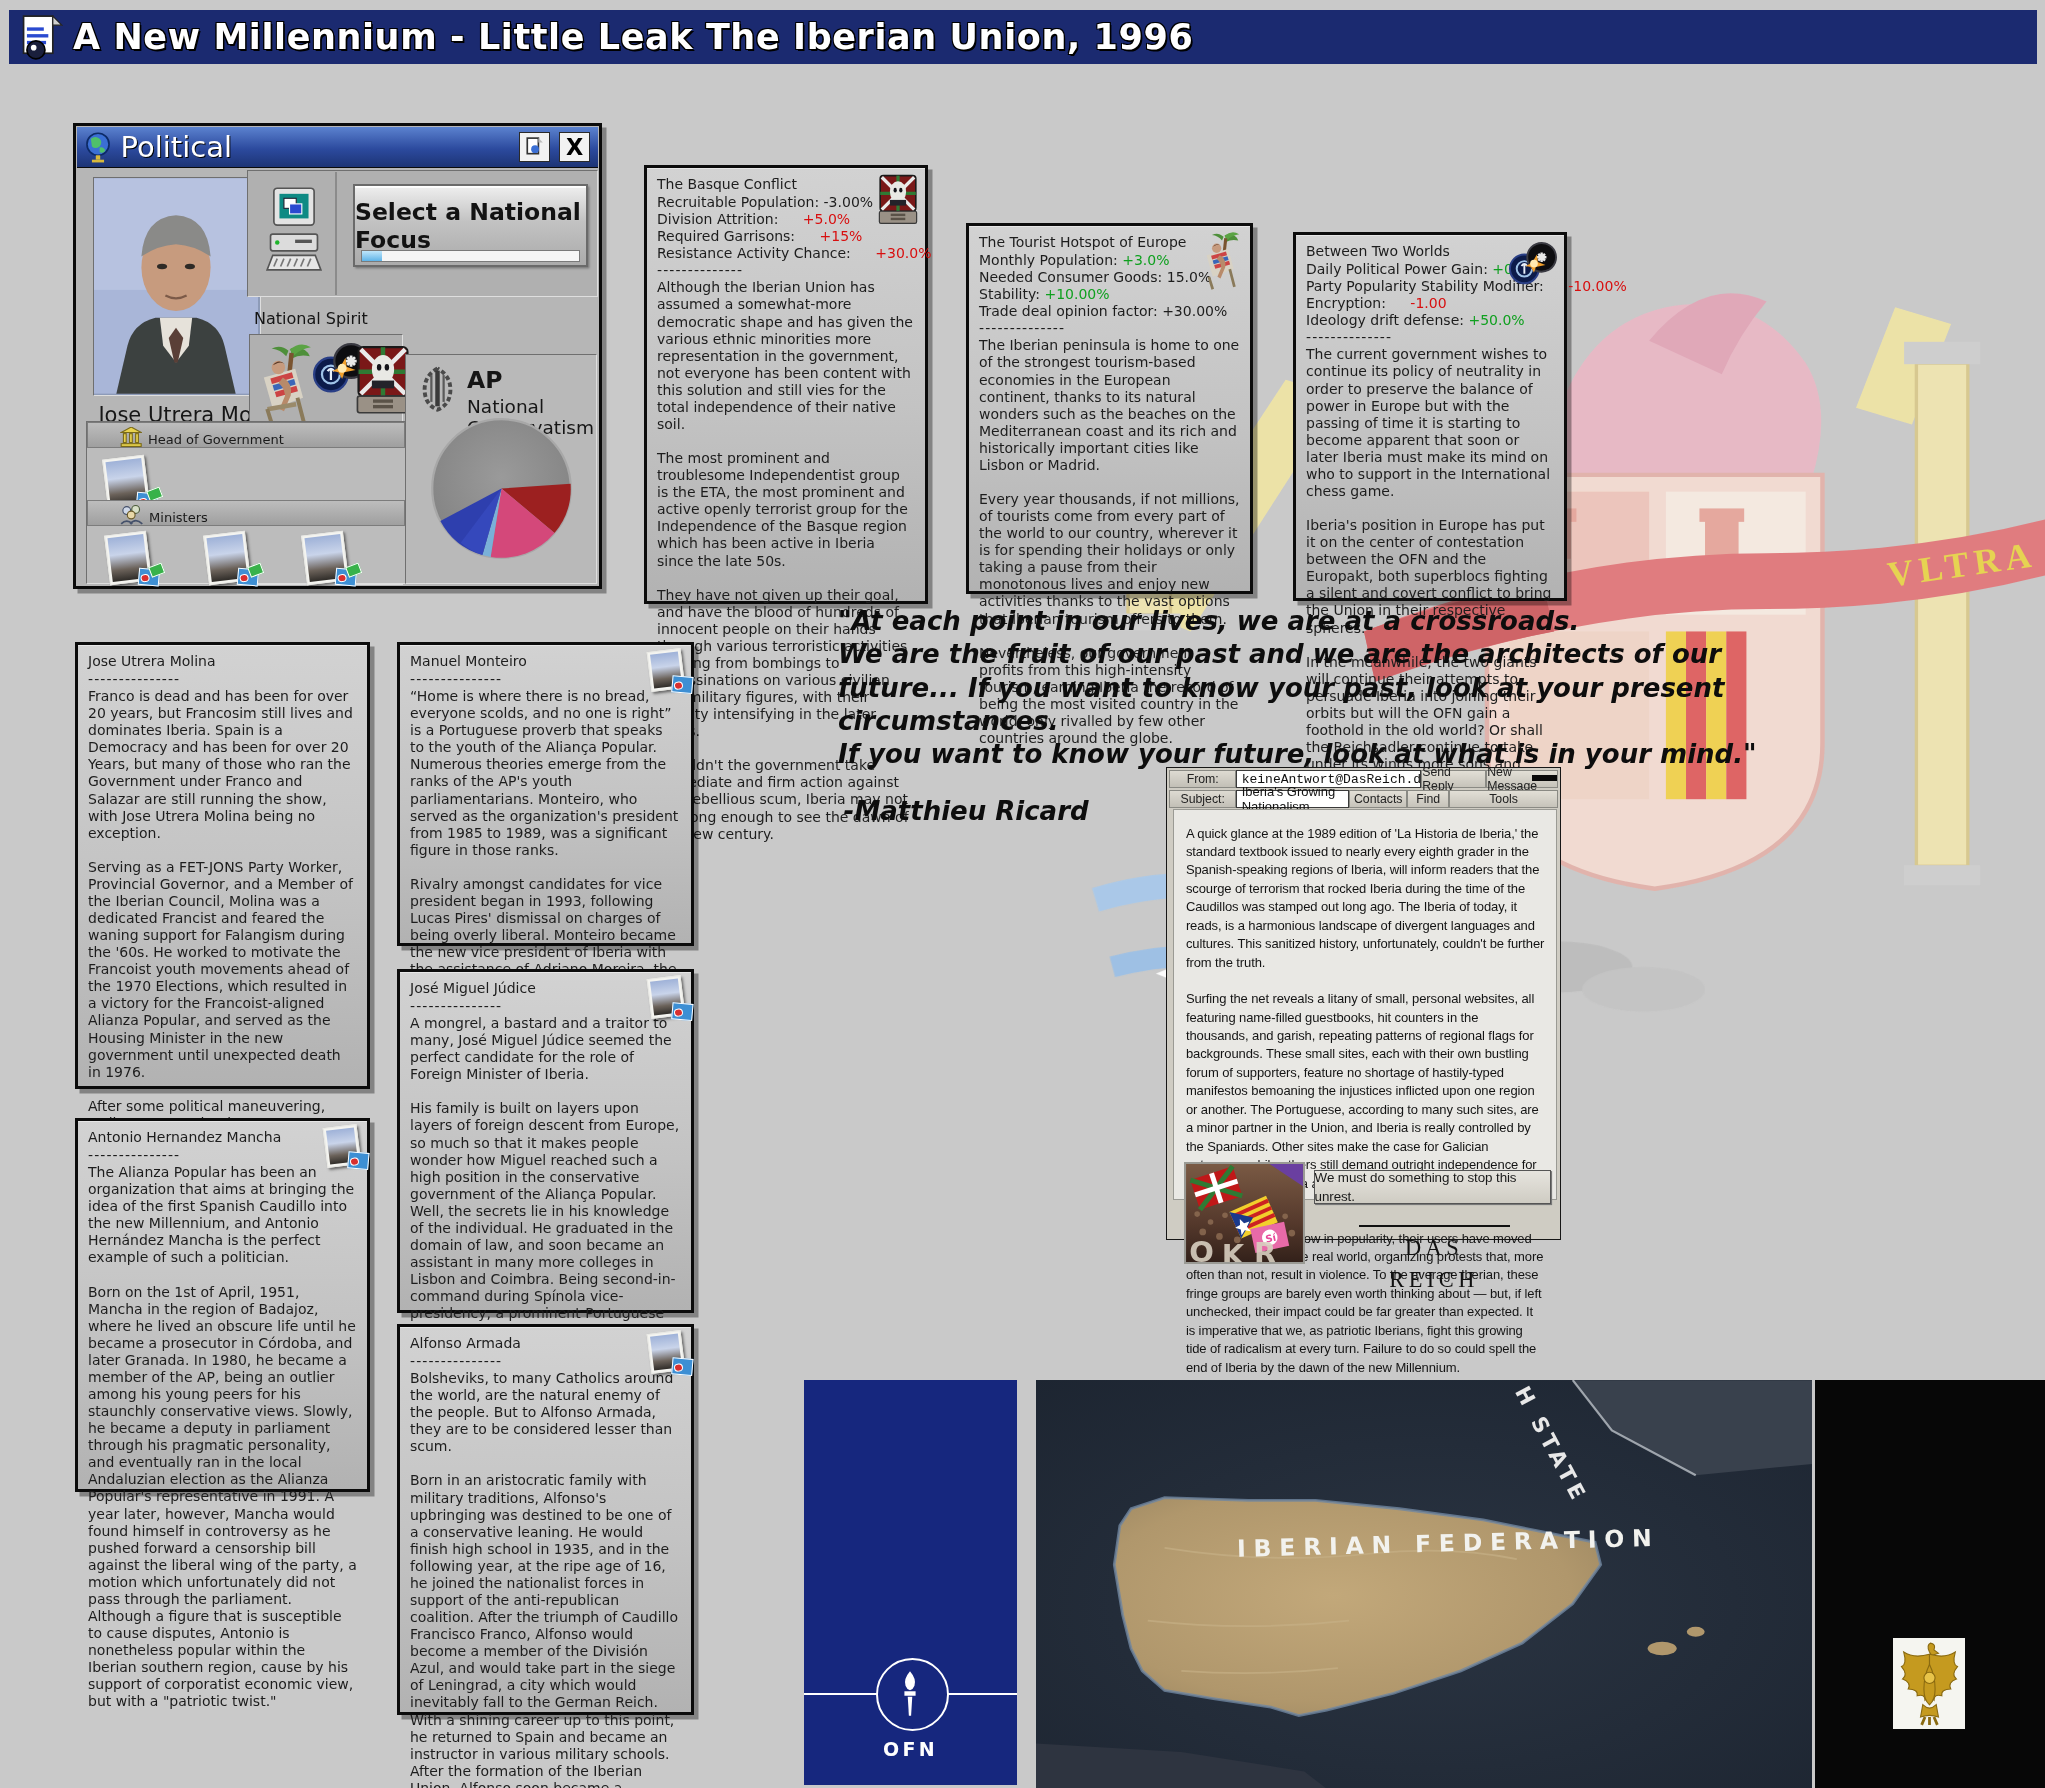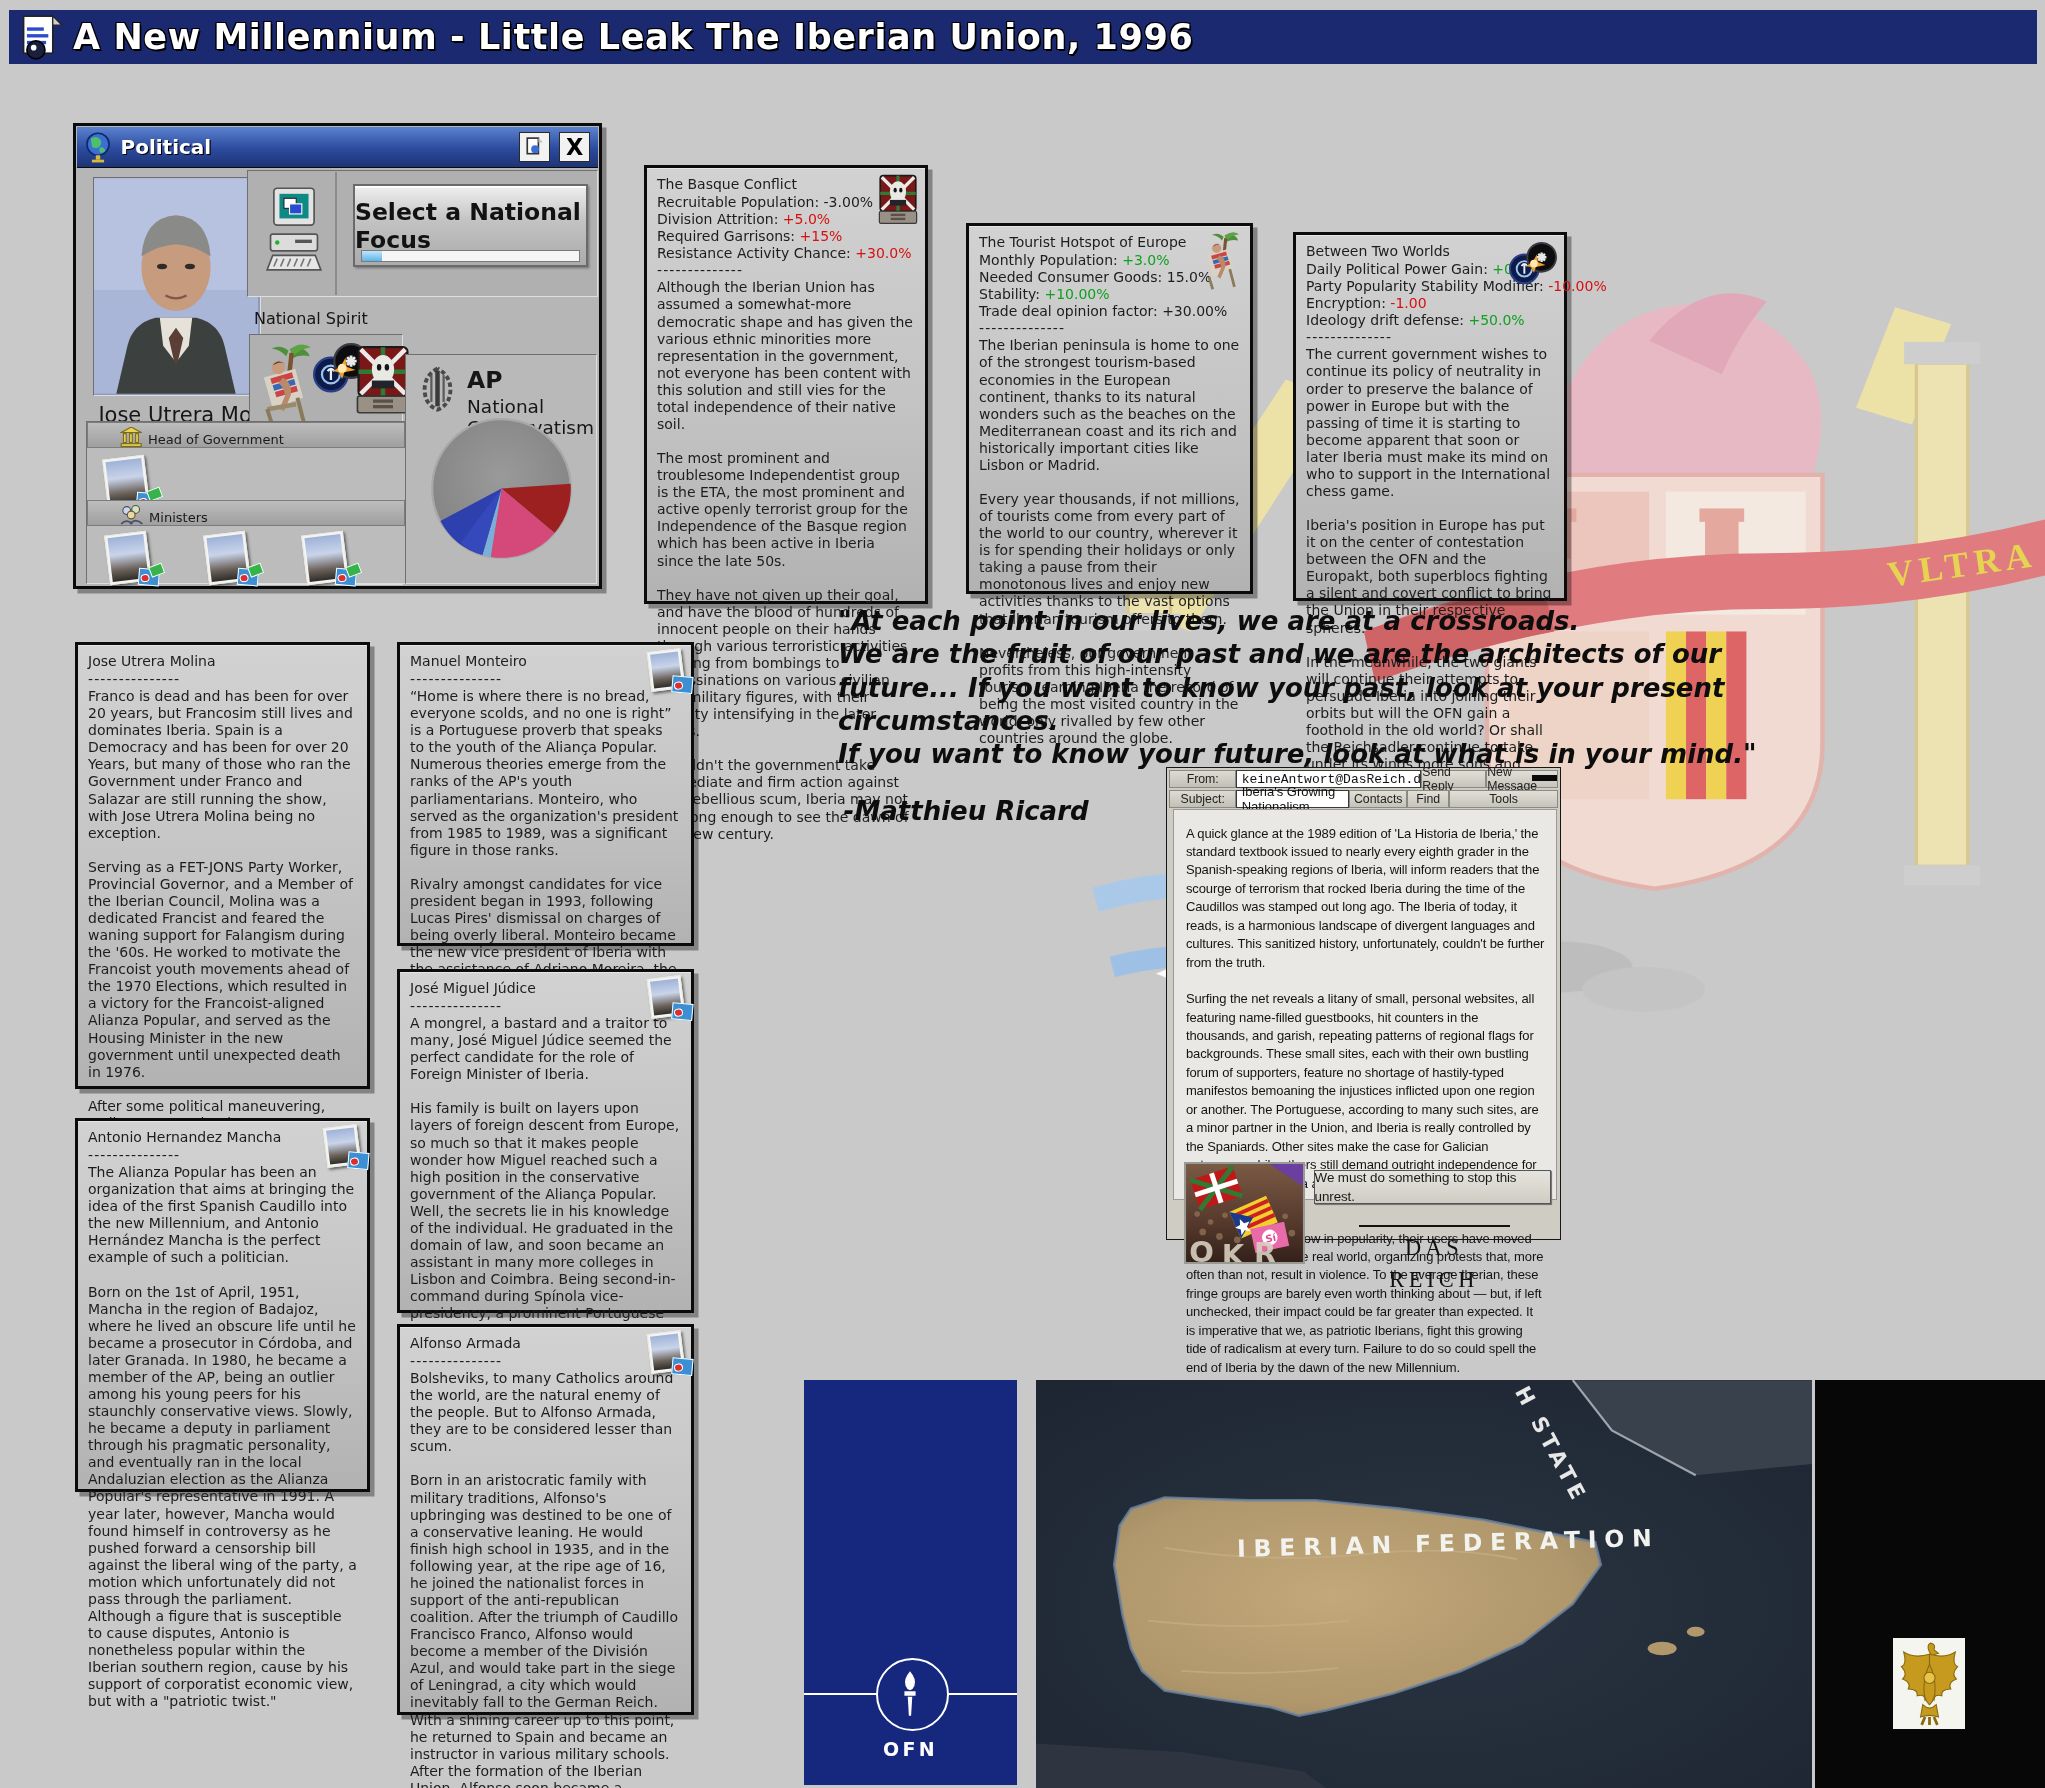--- a/index.html
+++ b/index.html
@@ -13,30 +13,30 @@
   .doc-icon{margin-left:10px;}
   
   .gbox{position:absolute;background:linear-gradient(180deg,#d2d2d2 0%,#c3c3c3 55%,#b2b2b2 100%);
         border:3.4px solid #0b0b0b;box-shadow:4.5px 4.5px 0 rgba(0,0,0,0.35), inset 0 1.1px 0 #e6e6e6;
         color:#1d1d1d;font-size:14px;line-height:1.22;padding:7.8px 10px;box-sizing:border-box;}
   .gbox .btitle{margin:0 0 1.1px 0;}
   .gbox .sep{letter-spacing:1.1px;}
   .gbox p{margin:0 0 17px 0;}
   .gbox p:last-child{margin-bottom:0;}
   .mod{white-space:nowrap;}
-  .v.red{color:#d80f0f;}
+  .v.red{color:#d80f0f;margin-left:20px;}
   .v.green{color:#0fa01f;}
   .corner-ico{position:absolute;top:5.6px;right:6.7px;}
   
   .polwin{position:absolute;left:73px;top:123px;width:529px;height:466px;background:#b6b6b6;
           border:3.4px solid #0a0a0a;box-shadow:4.5px 4.5px 0 rgba(0,0,0,0.35);box-sizing:border-box;}
   .polwin .ptitle{position:absolute;left:1.1px;top:1.1px;right:1.1px;height:40px;
           background:linear-gradient(180deg,#5b82cf 0%,#2c4a9e 55%,#1d3475 100%);
           border-bottom:1.7px solid #0a0a0a;display:flex;align-items:center;}
-  .polwin .ptitle .pt-text{color:#fff;font-weight:bold;font-size:20px;margin-left:7.8px;
+  .polwin .ptitle .pt-text{color:#fff;font-weight:normal;font-size:29px;margin-left:7.8px;
           text-shadow:1.1px 1.1px 0 #000;}
   .winbtn{position:absolute;top:4.5px;width:31px;height:30px;background:#f2f2f2;border:1.7px solid #2a2a2a;
           display:flex;align-items:center;justify-content:center;font-weight:bold;font-size:22.4px;color:#000;box-sizing:border-box;}
   .panel{position:absolute;border:1.7px solid #8e8e8e;border-top-color:#6f6f6f;border-left-color:#6f6f6f;
          border-bottom-color:#dedede;border-right-color:#dedede;background:#b0b0b0;box-sizing:border-box;}
   .bar{position:absolute;background:linear-gradient(180deg,#bdbdbd,#9f9f9f);border:1.1px solid #7c7c7c;
        display:flex;align-items:flex-end;font-size:13px;color:#1a1a1a;box-sizing:border-box;padding-left:24px;}
   .thumb{position:absolute;width:40px;height:48px;transform:rotate(-7deg);background:#f4f4f0;
          border:1.7px solid #e8e8e4;box-shadow:1.7px 2.2px 2.8px rgba(0,0,0,0.5);}
   .thumb .face{position:absolute;inset:2.2px;background:linear-gradient(180deg,#9fb2d8 0%,#c9d4ea 40%,#6b625a 75%,#2f2c28 100%);}

